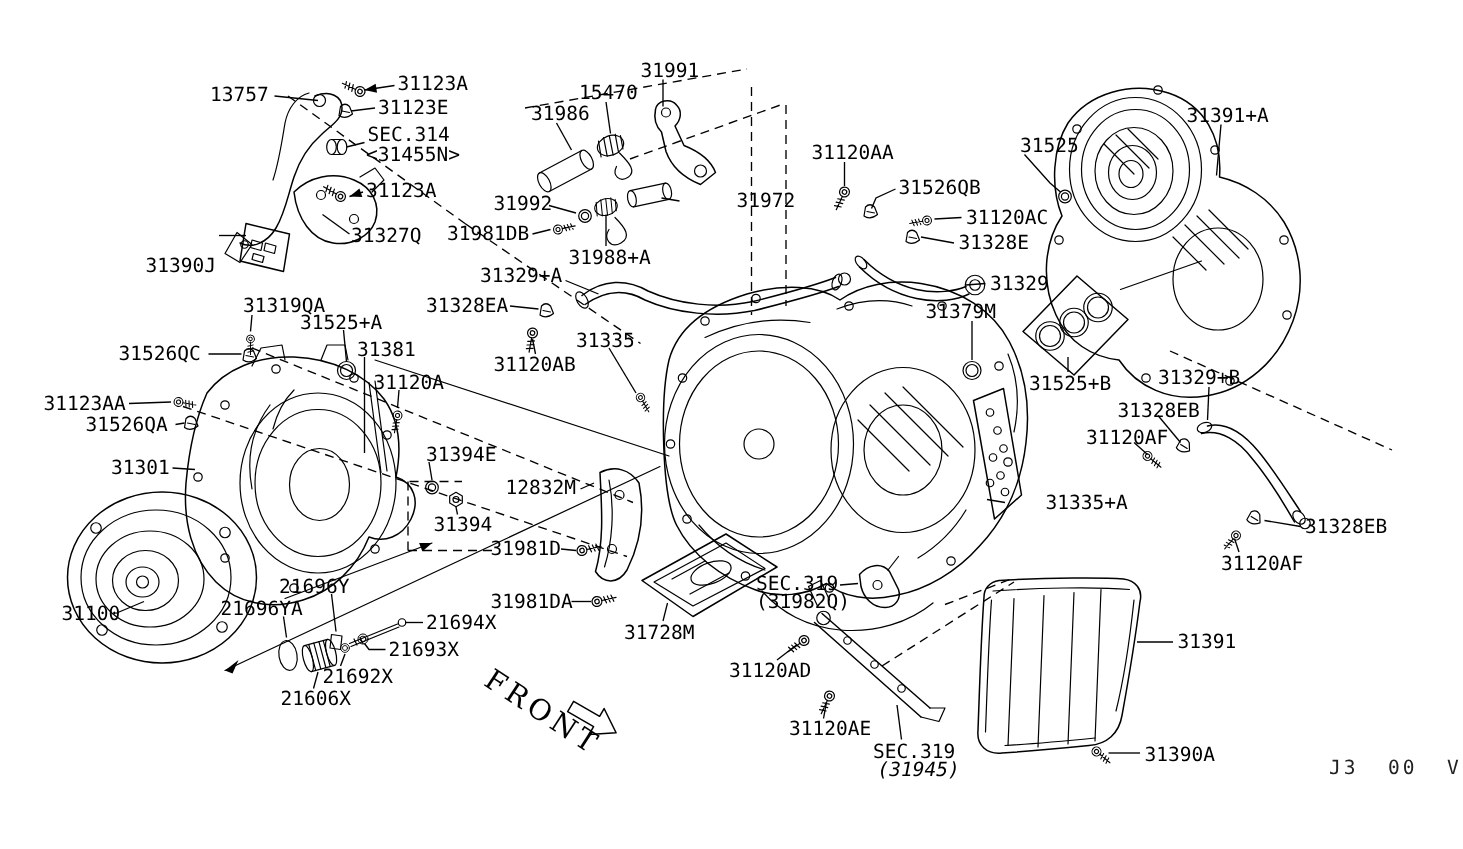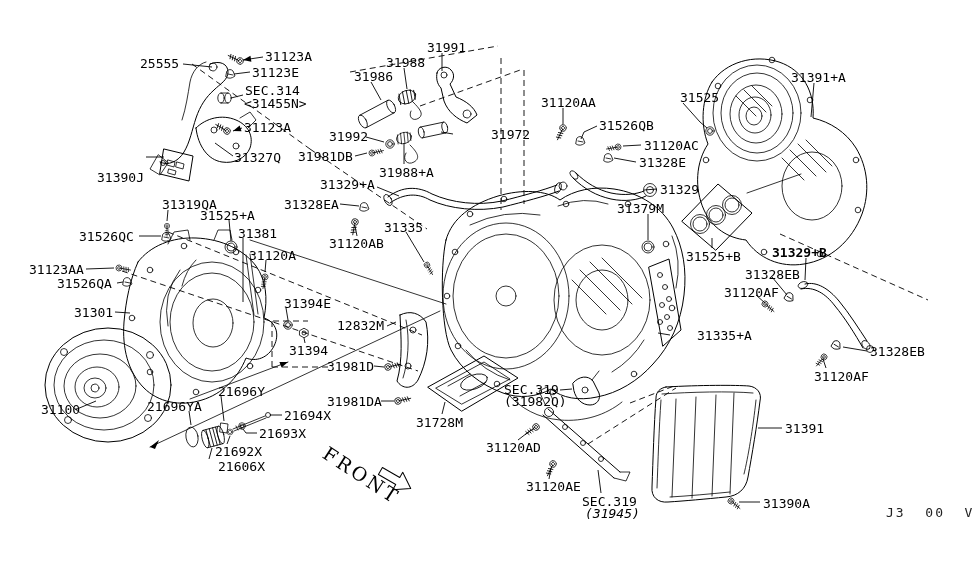--- a/index.html
+++ b/index.html
@@ -378,39 +378,39 @@
         <polyline points="282,415 270,415" class="leader"></polyline>
         <polyline points="257,433 246,433 243,429" class="leader"></polyline>
         <polyline points="227,444 230,436" class="leader"></polyline>
         <polyline points="209,459 212,448" class="leader"></polyline>
         <polyline points="286,308 288,320" class="leader"></polyline>
         <polyline points="305,343 304,338" class="leader"></polyline>
       </g>
   </svg>
 
   <div id="label-layer">
-      <span class="lbl" style="left: 140px; top: 57px;">25555</span>
+      <span class="lbl" style="left: 140px; top: 57px;">13757</span>
       <span class="lbl" style="left: 265px; top: 50px;">31123A</span>
       <span class="lbl" style="left: 252px; top: 66px;">31123E</span>
       <span class="lbl" style="left: 245px; top: 84px;">SEC.314</span>
       <span class="lbl" style="left: 244px; top: 97px;">&lt;31455N&gt;</span>
       <span class="lbl" style="left: 244px; top: 121px;">31123A</span>
       <span class="lbl" style="left: 97px; top: 151px; margin-top: 20px;">31390J</span>
       <span class="lbl" style="left: 234px; top: 151px;">31327Q</span>
       <span class="lbl" style="left: 144px; top: 198px; margin-left: 18px;">31319QA</span>
       <span class="lbl" style="left: 200px; top: 209px;">31525+A</span>
       <span class="lbl" style="left: 79px; top: 230px;">31526QC</span>
       <span class="lbl" style="left: 238px; top: 227px;">31381</span>
       <span class="lbl" style="left: 249px; top: 249px;">31120A</span>
       <span class="lbl" style="left: 29px; top: 263px;">31123AA</span>
       <span class="lbl" style="left: 57px; top: 277px;">31526QA</span>
       <span class="lbl" style="left: 74px; top: 306px;">31301</span>
       <span class="lbl" style="left: 41px; top: 403px;">31100</span>
       <span class="lbl" style="left: 354px; top: 70px;">31986</span>
-      <span class="lbl" style="left: 386px; top: 56px;">31988</span>
+      <span class="lbl" style="left: 386px; top: 56px;">15470</span>
       <span class="lbl" style="left: 427px; top: 41px;">31991</span>
       <span class="lbl" style="left: 329px; top: 130px;">31992</span>
       <span class="lbl" style="left: 298px; top: 150px;">31981DB</span>
       <span class="lbl" style="left: 379px; top: 166px;">31988+A</span>
       <span class="lbl" style="left: 455px; top: 128px; margin-left: 36px;">31972</span>
       <span class="lbl" style="left: 320px; top: 178px;">31329+A</span>
       <span class="lbl" style="left: 284px; top: 198px;">31328EA</span>
       <span class="lbl" style="left: 329px; top: 237px;">31120AB</span>
       <span class="lbl" style="left: 384px; top: 221px;">31335</span>
       <span class="lbl" style="left: 337px; top: 319px;">12832M</span>
@@ -427,31 +427,31 @@
       <span class="lbl" style="left: 763px; top: 497px;">31390A</span>
       <span class="lbl" style="left: 541px; top: 96px;">31120AA</span>
       <span class="lbl" style="left: 599px; top: 119px;">31526QB</span>
       <span class="lbl" style="left: 644px; top: 139px;">31120AC</span>
       <span class="lbl" style="left: 639px; top: 156px;">31328E</span>
       <span class="lbl" style="left: 680px; top: 91px;">31525</span>
       <span class="lbl" style="left: 791px; top: 71px;">31391+A</span>
       <span class="lbl" style="left: 660px; top: 183px;">31329</span>
       <span class="lbl" style="left: 617px; top: 202px;">31379M</span>
       <span class="lbl" style="left: 686px; top: 250px;">31525+B</span>
-      <span class="lbl" style="left: 772px; top: 246px; font-weight: bold;">31329+B</span>
+      <span class="lbl" style="left: 772px; top: 246px;">31329+B</span>
       <span class="lbl" style="left: 745px; top: 268px;">31328EB</span>
       <span class="lbl" style="left: 724px; top: 286px;">31120AF</span>
       <span class="lbl" style="left: 870px; top: 345px;">31328EB</span>
       <span class="lbl" style="left: 814px; top: 370px;">31120AF</span>
       <span class="lbl" style="left: 664px; top: 329px; margin-left: 33px;">31335+A</span>
-      <span class="lbl" style="left: 186px; top: 385px; margin-left: 32px;">21696Y</span>
+      <span class="lbl" style="left: 186px; top: 385px;">21696Y</span>
       <span class="lbl" style="left: 147px; top: 400px;">21696YA</span>
       <span class="lbl" style="left: 284px; top: 409px;">21694X</span>
       <span class="lbl" style="left: 259px; top: 427px;">21693X</span>
       <span class="lbl" style="left: 215px; top: 445px;">21692X</span>
-      <span class="lbl" style="left: 187px; top: 460px; margin-left: 31px;">21606X</span>
+      <span class="lbl" style="left: 187px; top: 460px;">21606X</span>
       <span class="lbl" style="left: 264px; top: 297px; margin-left: 20px;">31394E</span>
       <span class="lbl" style="left: 289px; top: 344px;">31394</span>
     </div>
 
   <span class="front">FRONT</span>
   <span class="code">J3  00  V</span>
 </div>
 
 </body></html>

